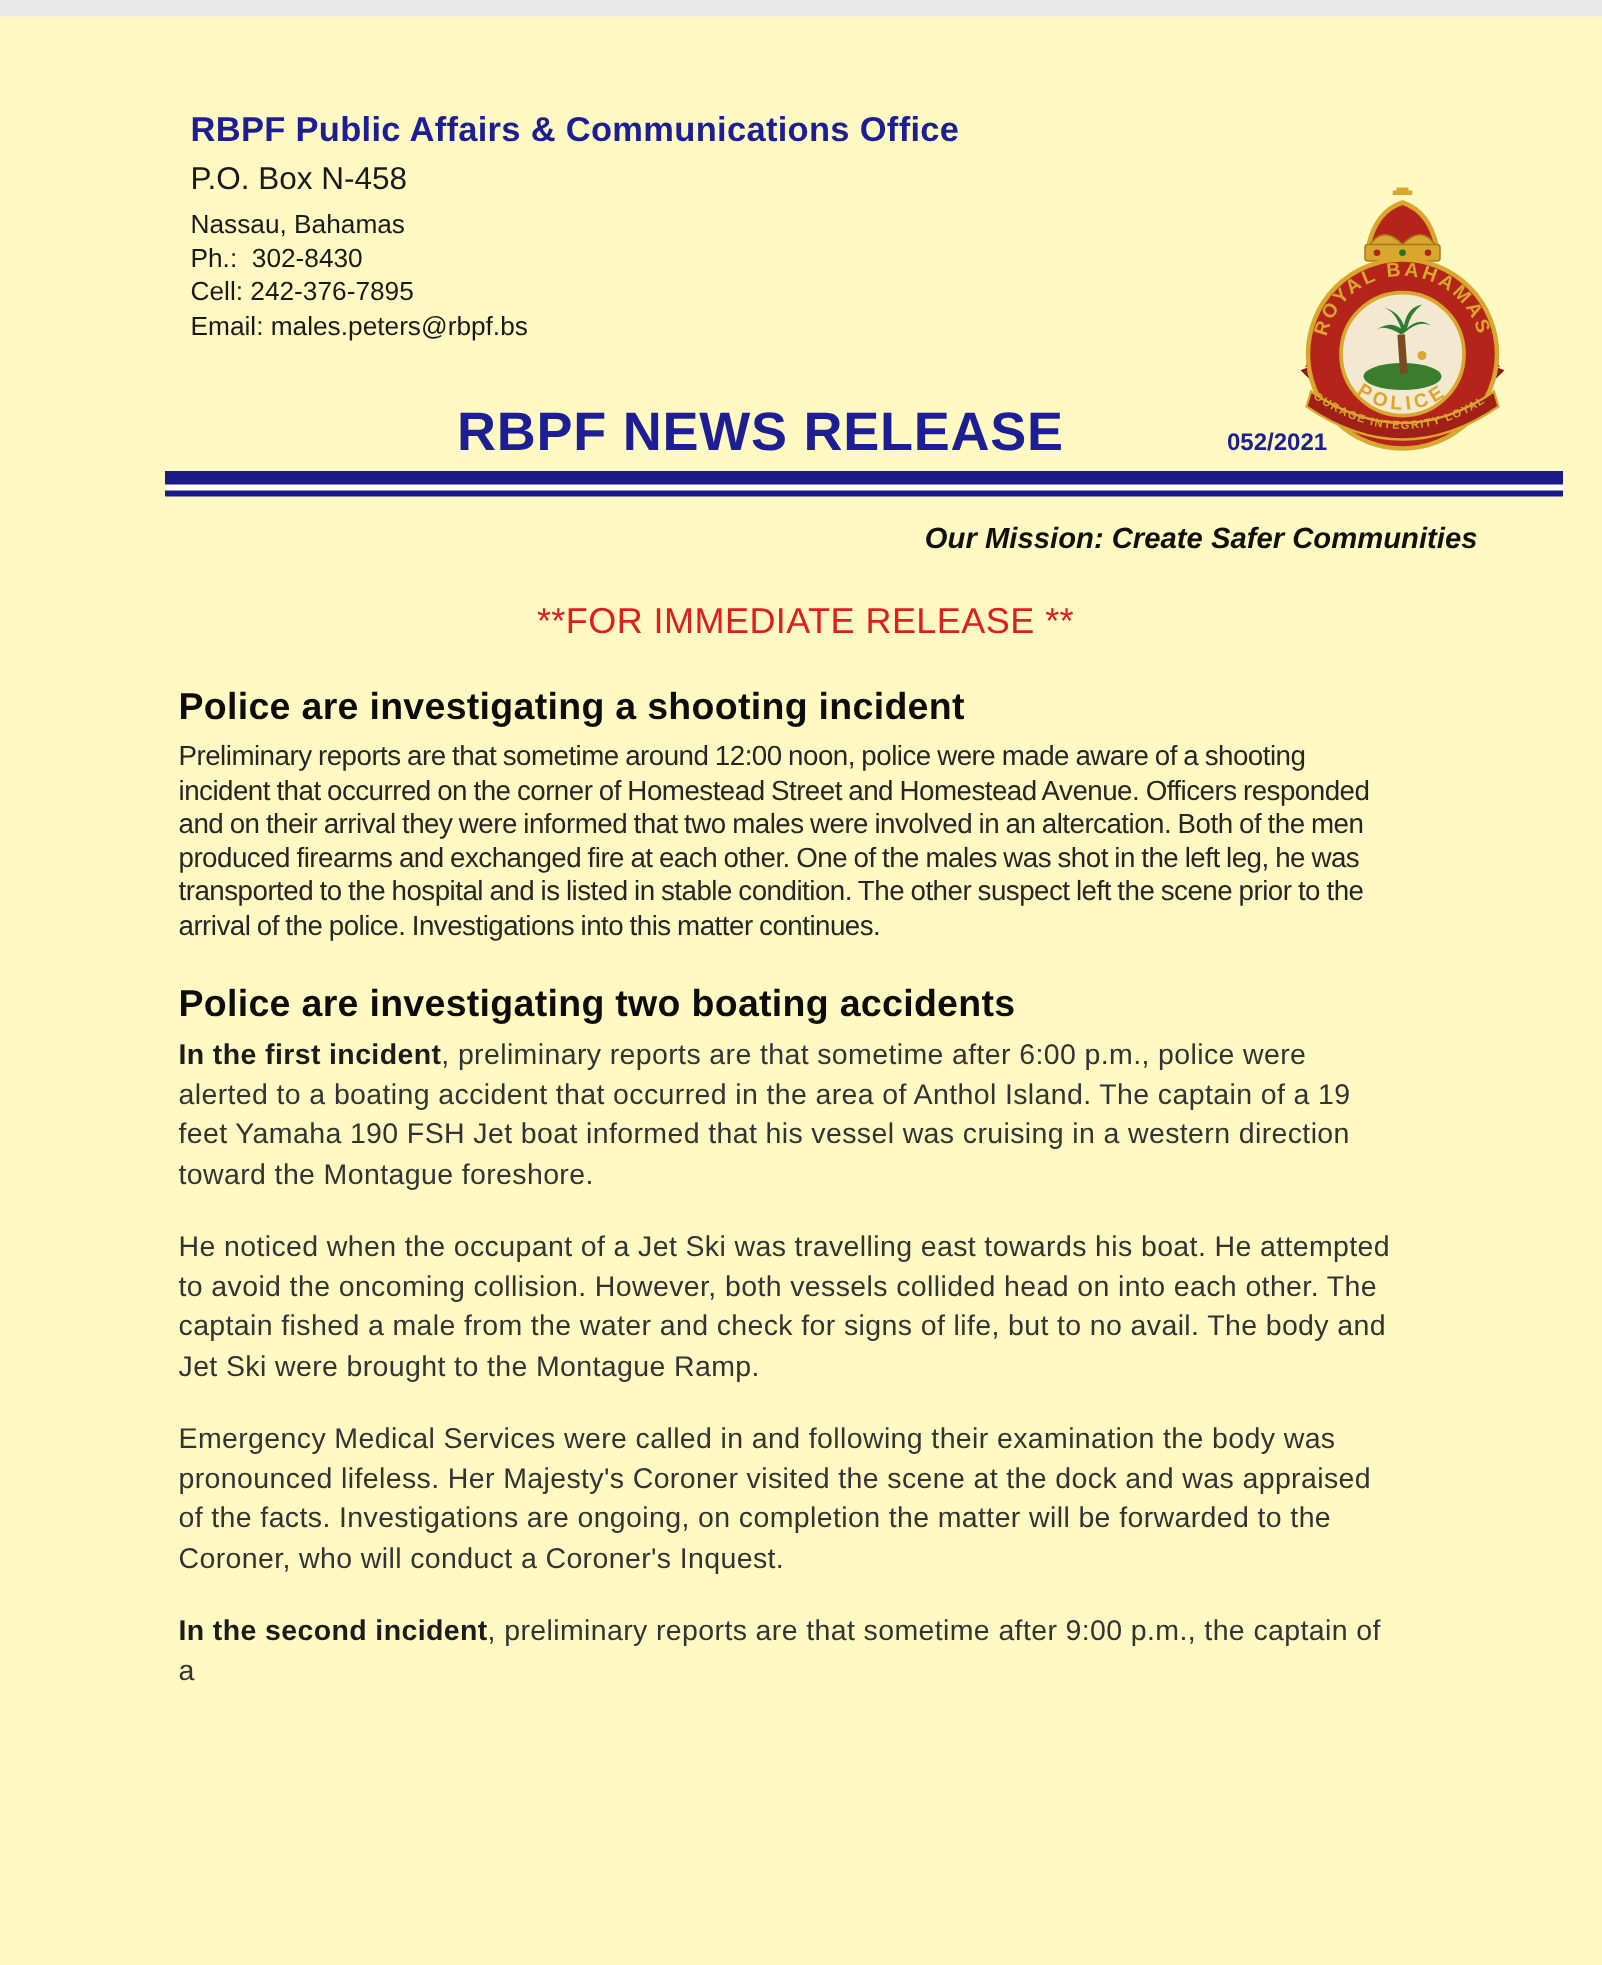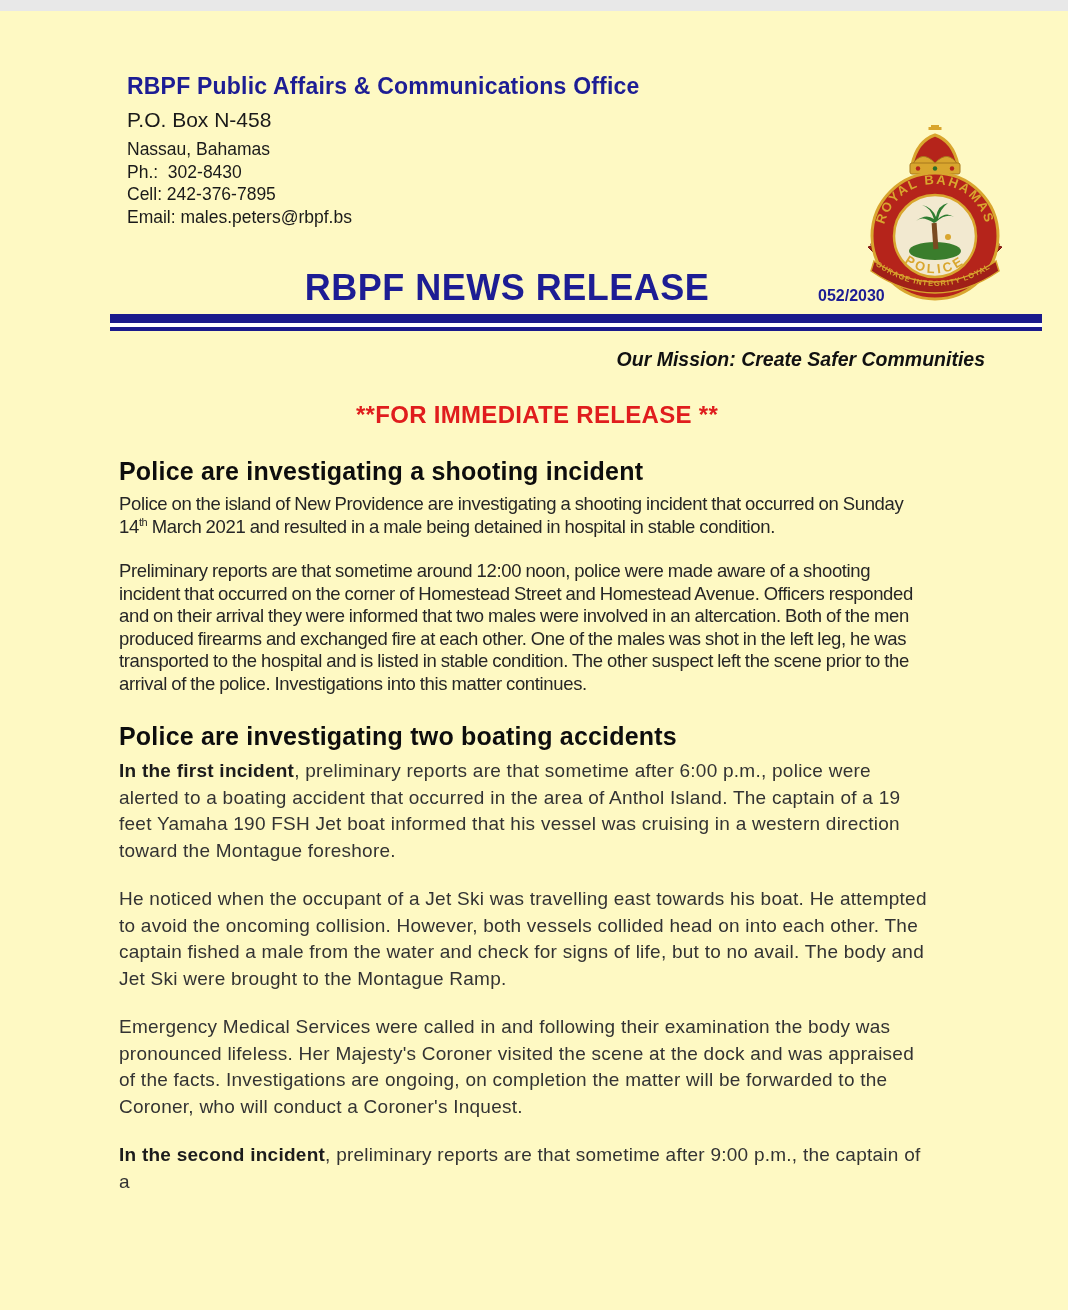--- a/index.html
+++ b/index.html
@@ -37,21 +37,21 @@
   .rule .bar-thick { height:10px; background:#1a1a8c; border-top:2px solid #1a1a8c; border-bottom:1px solid #ffffff; }
   .rule .bar-gap { height:3px; background:#ffffff; }
   .rule .bar-thin { height:4px; background:#1a1a8c; }
   .mission {
     position:absolute; left:127px; top:337px; width:858px;
     text-align:right; font-size:19.5px; font-weight:bold; font-style:italic;
     color:#111;
   }
   .immediate {
     position:absolute; left:127px; top:390px; width:820px;
-    text-align:center; color:#e01d1d; font-size:24px; font-weight:bold;
+    text-align:center; color:#e01d1d; font-size:24px; font-weight:normal;
     letter-spacing:0.3px;
   }
   
   .article { position:absolute; left:119px; top:446px; width:815px; }
   .section-heading {
     font-size:25px; font-weight:bold; color:#0d0d0d; letter-spacing:0.2px;
     margin-bottom:7px;
   }
   .para { font-size:18.5px; }
   .para.narrow { letter-spacing:-0.35px; word-spacing:-0.5px; line-height:22.5px; color:#262626; }
@@ -119,35 +119,34 @@
       </text>
 
       <path d="M 14,142 Q 75,184 136,142 L 139,152 Q 75,196 11,152 Z" fill="#a02018" stroke="#d9a62e" stroke-width="1.5"></path>
       <text font-family="Liberation Sans, sans-serif" font-size="7.5" font-weight="bold" fill="#d9a62e" letter-spacing="1">
         <textPath href="#ribbonArc" startOffset="50%" text-anchor="middle">COURAGE  INTEGRITY  LOYALTY</textPath>
       </text>
     </svg>
   </div>
 
   <div class="news-title">RBPF NEWS RELEASE</div>
-  <div class="release-no">052/2030</div>
+  <div class="release-no">052/2021</div>
 
   <div class="rule">
     <div class="bar-thick"></div>
     <div class="bar-gap"></div>
     <div class="bar-thin"></div>
   </div>
 
   <div class="mission">Our Mission: Create Safer Communities</div>
   <div class="immediate">**FOR IMMEDIATE RELEASE **</div>
 
   <div class="article">
 
     <div class="section-heading">Police are investigating a shooting incident</div>
-    <p class="para narrow mb-lg"><span>Police on the island of New Providence are investigating a shooting incident that occurred on Sunday 14</span><sup>th</sup><span> March 2021 and resulted in a male being detained in hospital in stable condition.</span></p>
     <p class="para narrow mb-sec">Preliminary reports are that sometime around 12:00 noon, police were made aware of a shooting incident that occurred on the corner of Homestead Street and Homestead Avenue. Officers responded and on their arrival they were informed that two males were involved in an altercation. Both of the men produced firearms and exchanged fire at each other. One of the males was shot in the left leg, he was transported to the hospital and is listed in stable condition. The other suspect left the scene prior to the arrival of the police. Investigations into this matter continues.</p>
 
     <div class="section-heading">Police are investigating two boating accidents</div>
 
     <p class="para wide mb-lg"><strong>In the first incident</strong><span>, preliminary reports are that sometime after 6:00 p.m., police were alerted to a boating accident that occurred in the area of Anthol Island. The captain of a 19 feet Yamaha 190 FSH Jet boat informed that his vessel was cruising in a western direction toward the Montague foreshore.</span></p>
 
     <p class="para wide mb-lg">He noticed when the occupant of a Jet Ski was travelling east towards his boat. He attempted to avoid the oncoming collision. However, both vessels collided head on into each other. The captain fished a male from the water and check for signs of life, but to no avail. The body and Jet Ski were brought to the Montague Ramp.</p>
 
     <p class="para wide mb-lg">Emergency Medical Services were called in and following their examination the body was pronounced lifeless. Her Majesty's Coroner visited the scene at the dock and was appraised of the facts. Investigations are ongoing, on completion the matter will be forwarded to the Coroner, who will conduct a Coroner's Inquest.</p>
 

